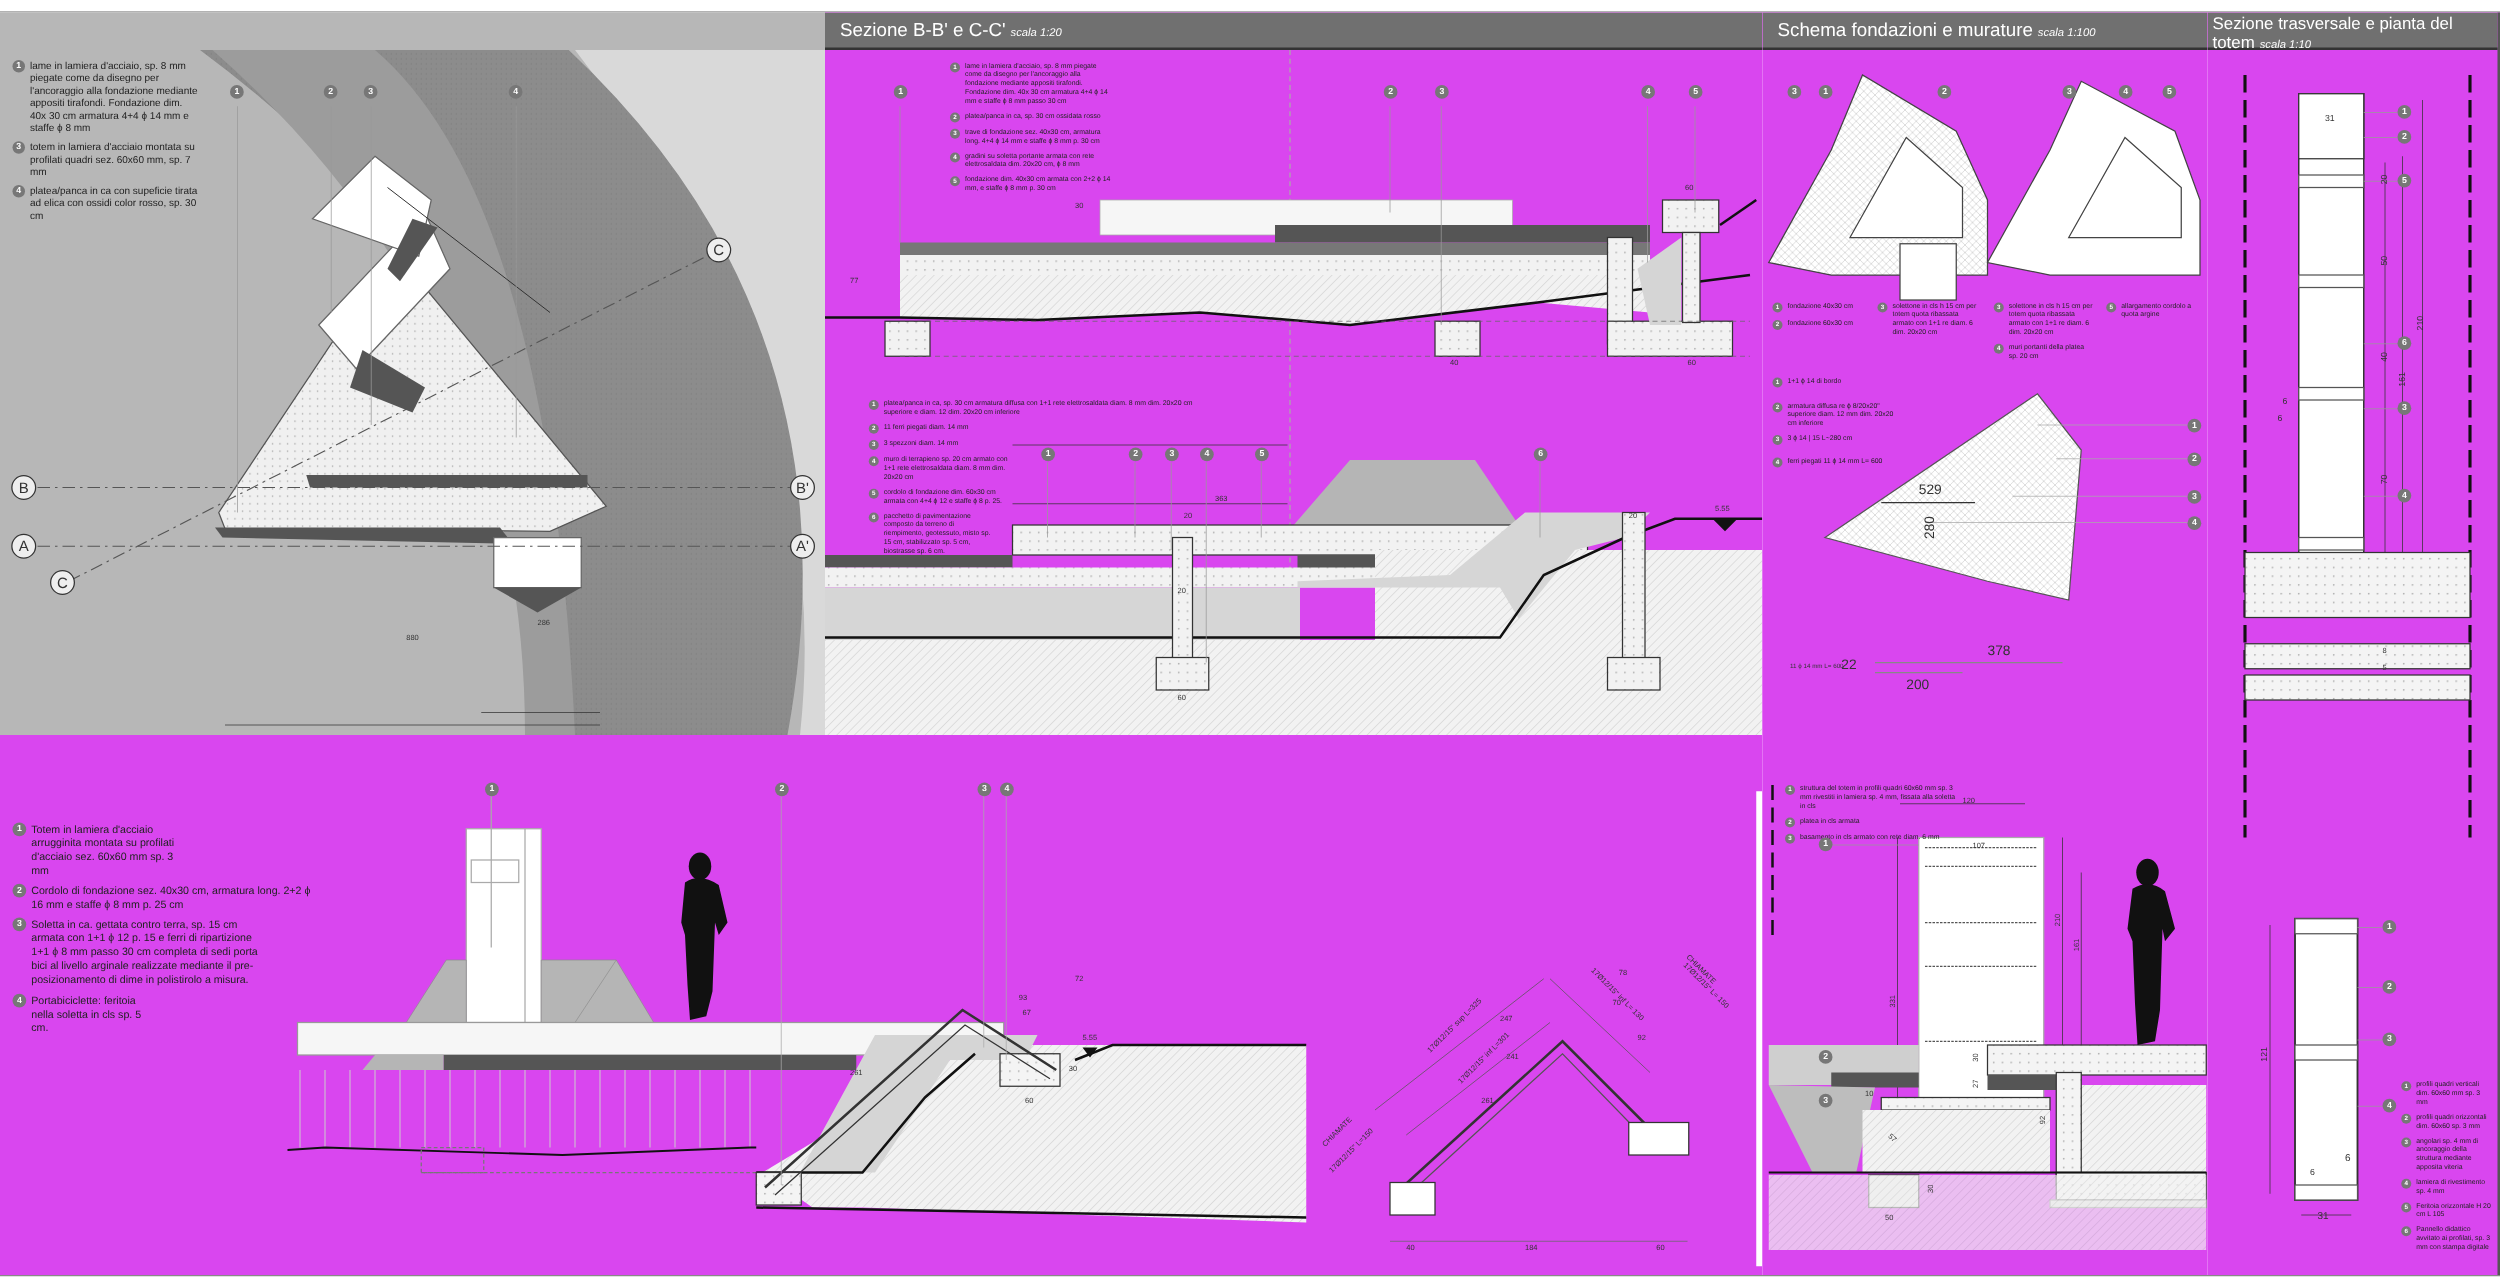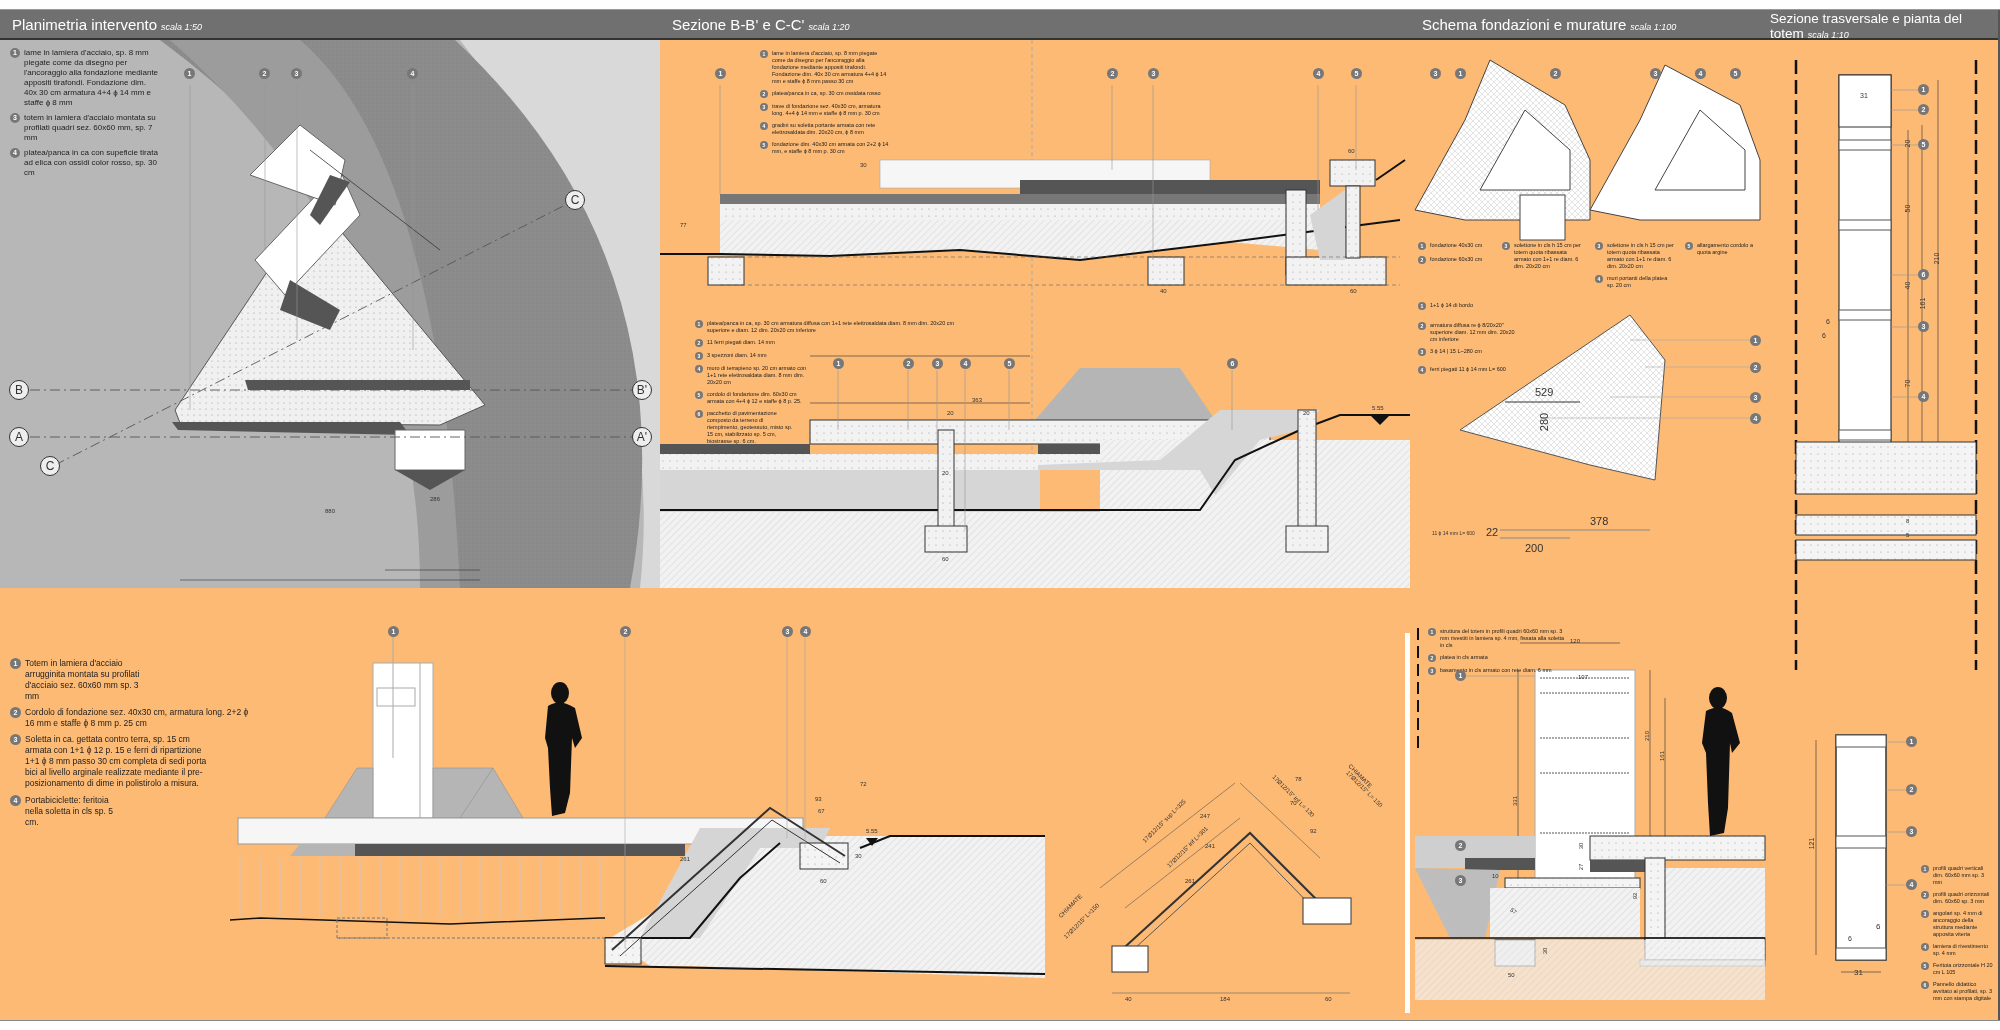--- a/index.html
+++ b/index.html
@@ -1,19 +1,19 @@
 <!DOCTYPE html>
 <html><head>
 <meta charset="utf-8">
 <style>
   *{box-sizing:border-box;margin:0;padding:0}
   html,body{width:2000px;height:1030px;overflow:hidden;background:#fff;font-family:"Liberation Sans",sans-serif;color:#222}
   .sheet{position:absolute;left:0;top:0;width:2000px;height:1030px;background:#fff}
   .topstrip{position:absolute;left:0;top:0;width:2000px;height:10px;border-bottom:1px solid #999;background:#fff}
-  .panel{position:absolute;overflow:hidden;background:#fdba74}
+  .panel{position:absolute;overflow:hidden;background:#d946ef}
   .hdr{position:absolute;background:#707070;color:#fff;border-bottom:2px solid #333;font-size:15px;line-height:18px;padding:6px 12px;white-space:nowrap}
   .hdr .scale{font-size:9px;font-style:italic;margin-left:4px}
   .hdr.wrap{white-space:normal}
   .legend{position:absolute;font-size:8px;line-height:10px;color:#222}
   .legend .it{display:flex;margin-bottom:5px}
   .legend .num{flex:0 0 auto;width:10px;height:10px;border-radius:50%;background:#777;color:#fff;font-size:7px;line-height:10px;text-align:center;margin-right:4px;font-weight:bold}
   .legend.tiny{font-size:5.5px;line-height:7px}
   .legend.tiny .num{width:8px;height:8px;font-size:5px;line-height:8px}
   .legend.big{font-size:8.5px;line-height:11px}
   .legend.big .num{width:11px;height:11px;font-size:7px;line-height:11px}
@@ -63,23 +63,20 @@
 
       <line x1="30" y1="380" x2="640" y2="380" stroke="#555" stroke-dasharray="10,4,2,4" stroke-width="0.9"></line>
       <line x1="30" y1="427" x2="640" y2="427" stroke="#555" stroke-dasharray="10,4,2,4" stroke-width="0.9"></line>
       <line x1="55" y1="455" x2="575" y2="190" stroke="#555" stroke-dasharray="10,4,2,4" stroke-width="0.9"></line>
 
       <line x1="190" y1="75" x2="190" y2="400" stroke="#999" stroke-width="0.6"></line>
       <line x1="265" y1="75" x2="265" y2="240" stroke="#999" stroke-width="0.6"></line>
       <line x1="297" y1="75" x2="297" y2="330" stroke="#999" stroke-width="0.6"></line>
       <line x1="413" y1="75" x2="413" y2="340" stroke="#999" stroke-width="0.6"></line>
     </svg>
-    <div class="hdr" style="left:0;top:0;width:660px;height:30px;">
-      <span>Planimetria intervento</span><span class="scale">scala 1:50</span>
-    </div>
     <div class="legend" style="left:10px;top:38px;width:150px;">
       <div class="it">
           <span class="num">1</span>
           <span>lame in lamiera d'acciaio, sp. 8 mm piegate come da disegno per l'ancoraggio alla fondazione mediante appositi tirafondi. Fondazione dim. 40x 30 cm armatura 4+4 ϕ 14 mm e staffe ϕ 8 mm</span>
         </div>
       <div class="it">
           <span class="num">3</span>
           <span>totem in lamiera d'acciaio montata su profilati quadri sez. 60x60 mm, sp. 7 mm</span>
         </div>
       <div class="it">
@@ -325,21 +322,21 @@
           <span>ferri piegati 11 ϕ 14 mm L= 600</span>
         </div>
     </div>
     <div class="callout" style="left:340px;top:325px;">1</div>
     <div class="callout" style="left:340px;top:352px;">2</div>
     <div class="callout" style="left:340px;top:382px;">3</div>
     <div class="callout" style="left:340px;top:403px;">4</div>
     <div class="dim big" style="left:125px;top:376px;">529</div>
     <div class="dim big" style="left:125px;top:406px;transform:rotate(-90deg);">280</div>
     <div class="dim" style="left:22px;top:520px;font-size:5px;">11 ϕ 14 mm L= 600</div>
-    <div class="dim big" style="left:76px;top:516px;">22</div>
+    <div class="dim big" style="left:63px;top:516px;">22</div>
     <div class="dim big" style="left:180px;top:505px;">378</div>
     <div class="dim big" style="left:115px;top:532px;">200</div>
   </div>
 
   <div class="panel" style="left:1766px;top:10px;width:234px;height:1010px;border-right:2px solid #555;">
     <svg width="234" height="1010">
       <defs>
         <pattern id="conc2" width="7" height="7" patternUnits="userSpaceOnUse">
             <rect width="7" height="7" fill="#f4f4f4"></rect>
             <circle cx="3" cy="3" r="0.6" fill="#999"></circle>

